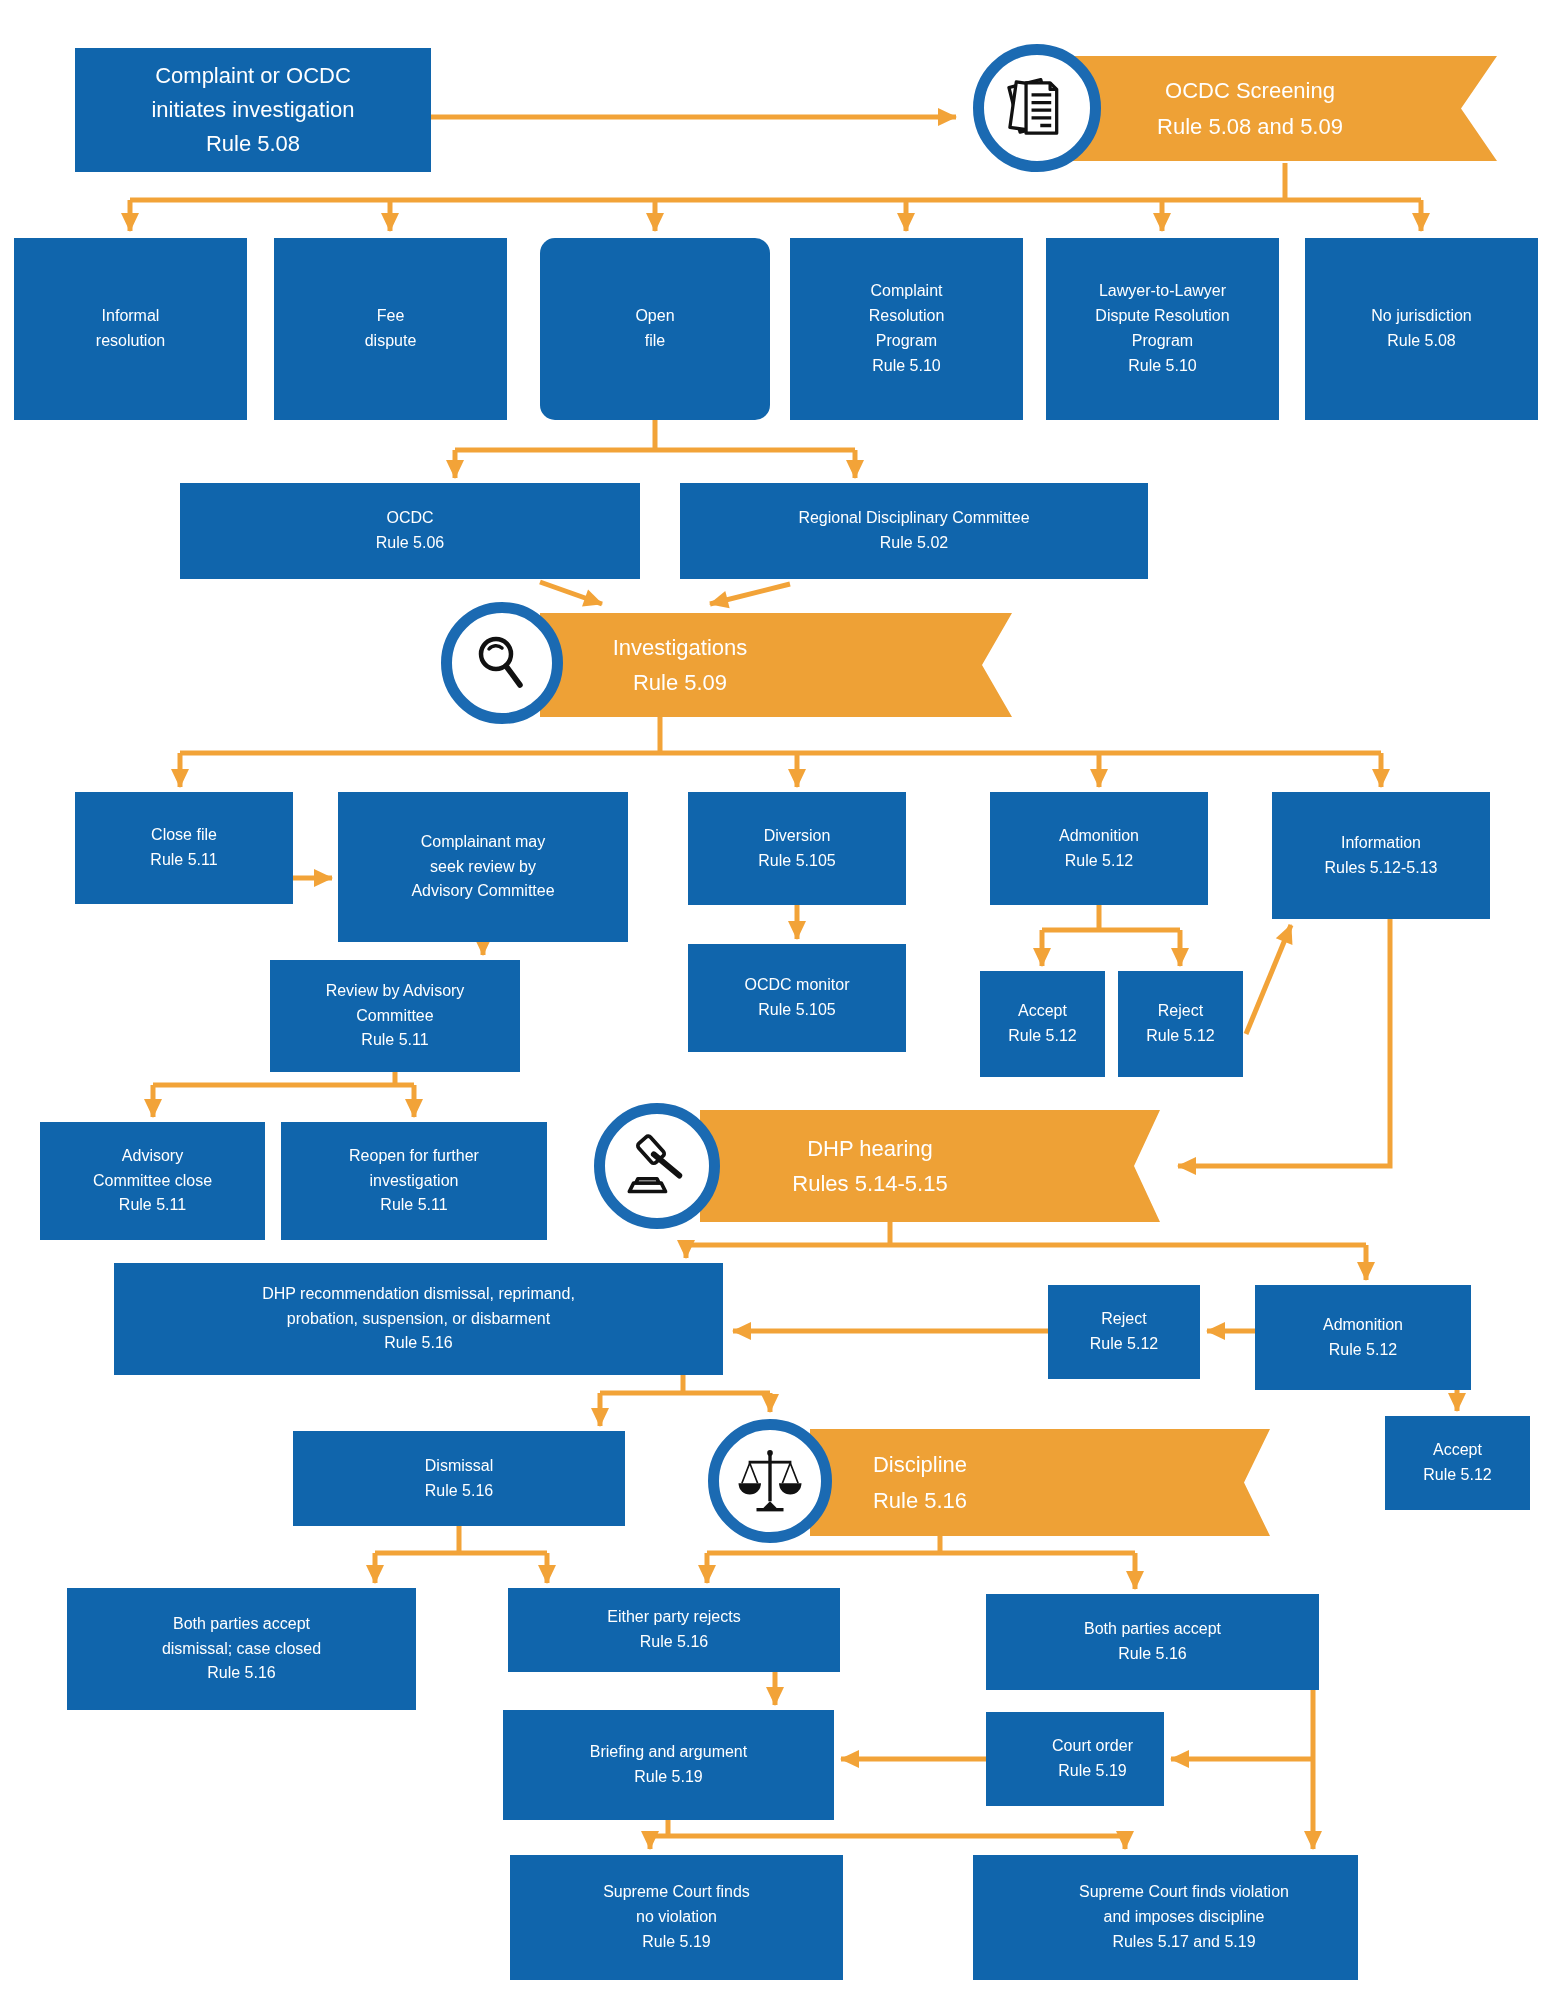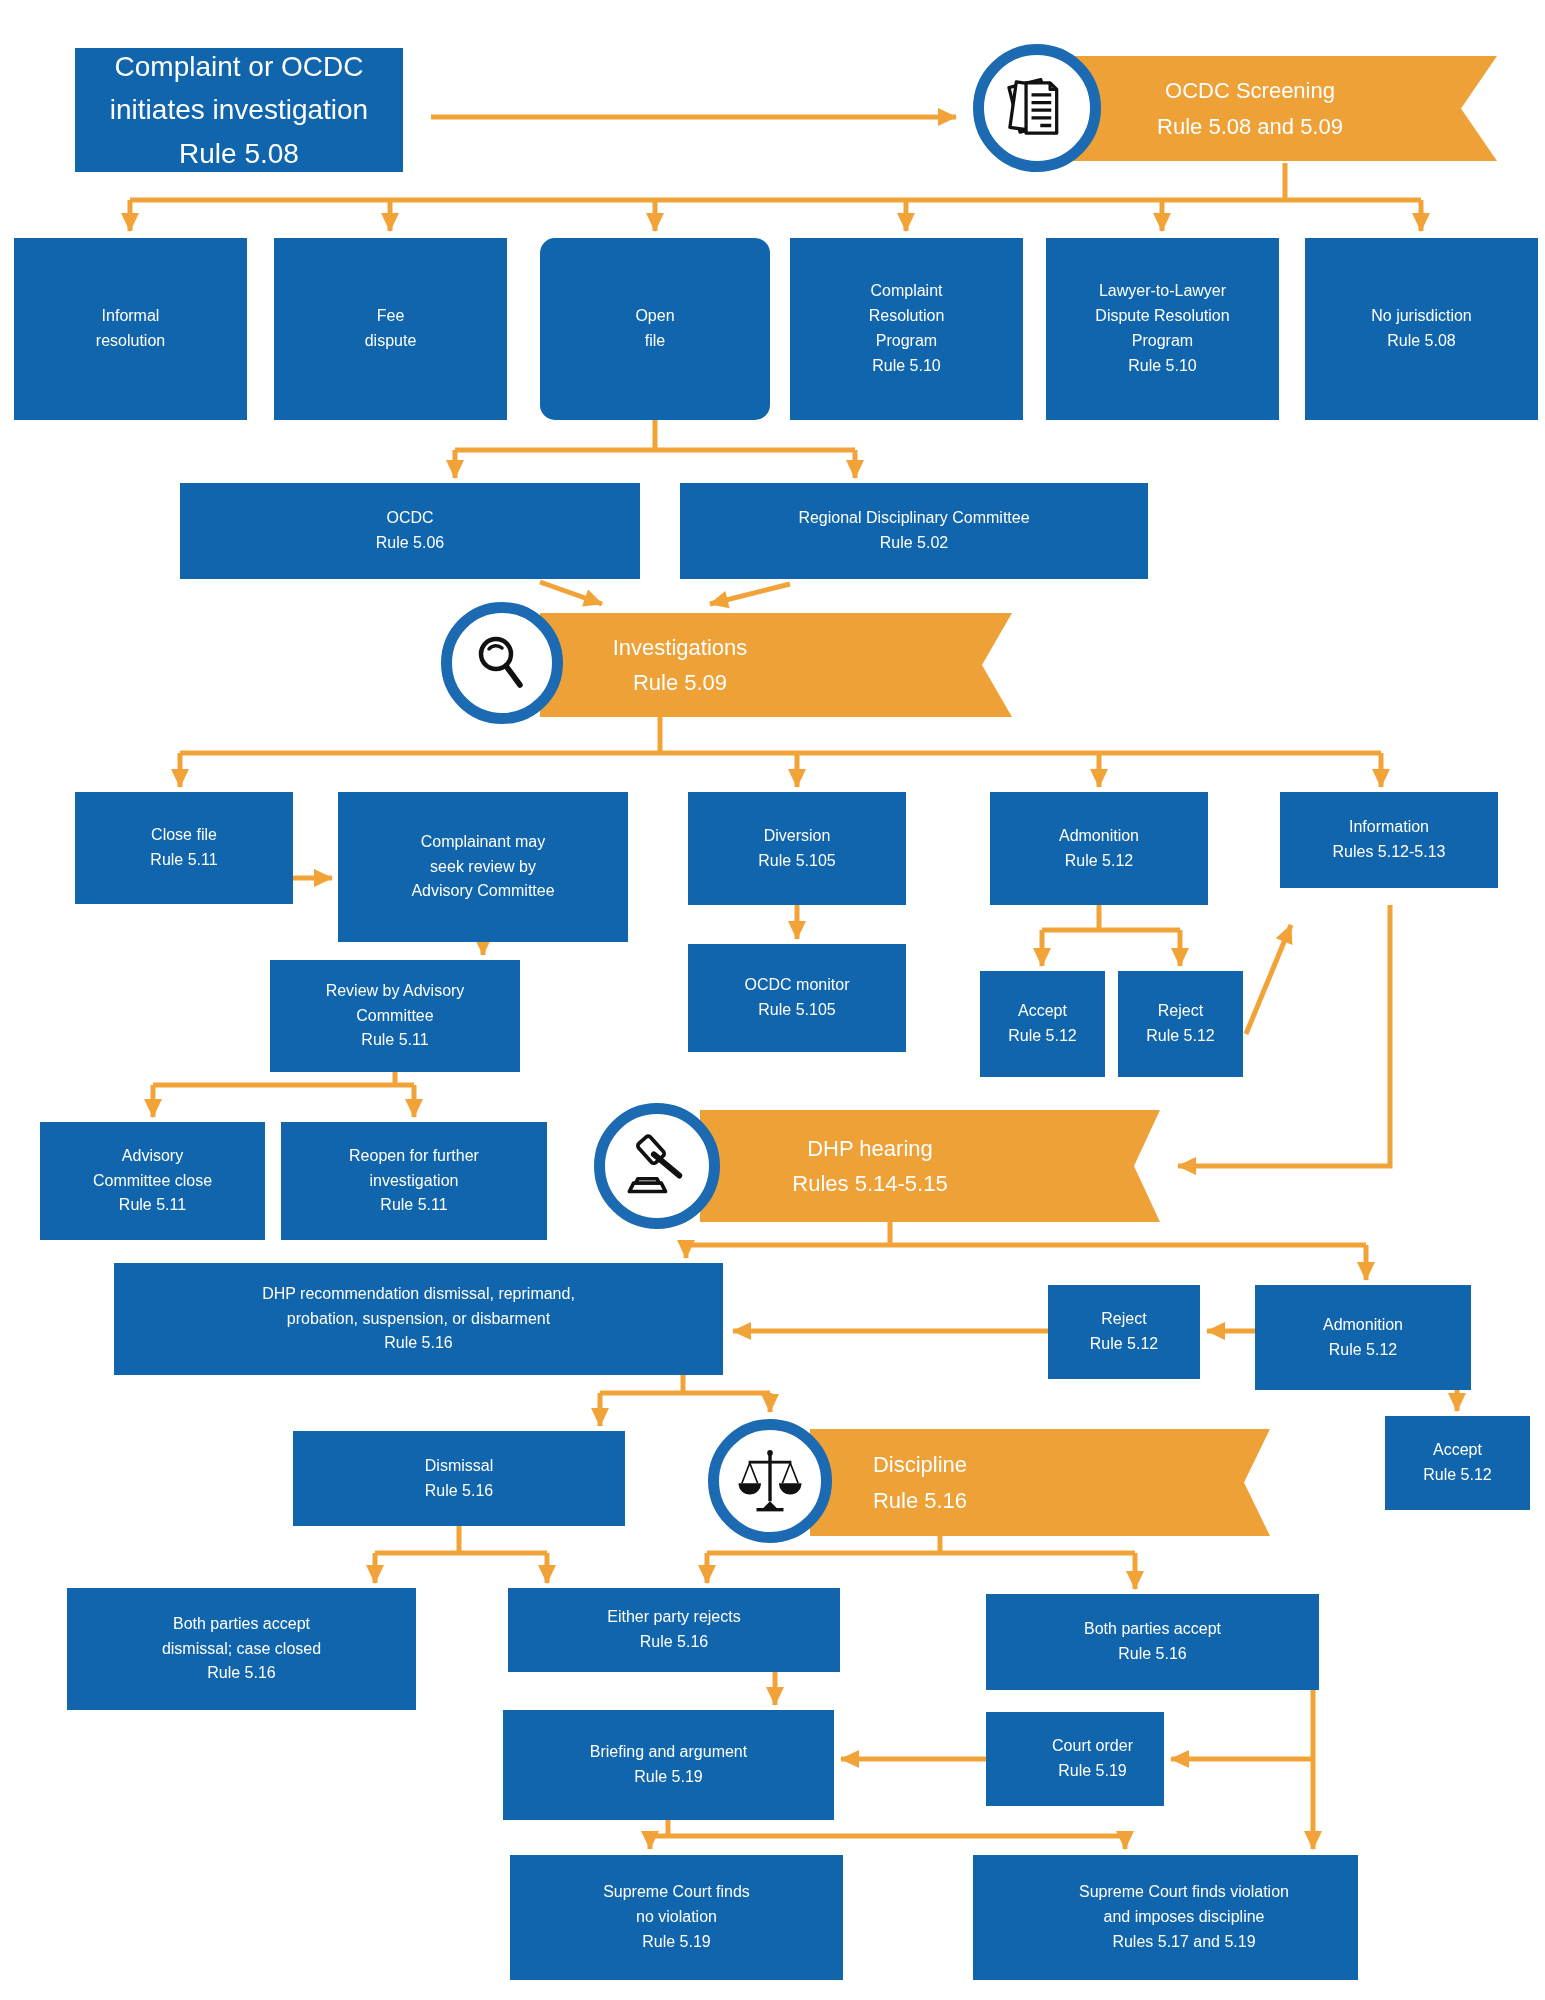--- a/index.html
+++ b/index.html
@@ -172,21 +172,21 @@
         <path d="M14 16 L7 34 M14 16 L21 34"></path>
         <path d="M50 16 L43 34 M50 16 L57 34"></path>
       </g>
       <g fill="#111111">
         <path d="M4 34 h20 a10 10 0 0 1 -20 0 z"></path>
         <path d="M40 34 h20 a10 10 0 0 1 -20 0 z"></path>
       </g>
     </svg>
   </div>
 
-  <div class="node" style="left:75px;top:48px;width:328px;height:124px;font-size:28px;">Complaint or OCDC
+  <div class="node" style="left:75px;top:48px;width:356px;height:124px;font-size:22px;">Complaint or OCDC
 initiates investigation
 Rule 5.08</div>
 
   <div class="node" style="left:14px;top:238px;width:233px;height:182px;">Informal
 resolution</div>
   <div class="node" style="left:274px;top:238px;width:233px;height:182px;">Fee
 dispute</div>
   <div class="node" style="left:540px;top:238px;width:230px;height:182px;border-radius:15px;">Open
 file</div>
   <div class="node" style="left:790px;top:238px;width:233px;height:182px;">Complaint
@@ -207,21 +207,21 @@
 
   <div class="node" style="left:75px;top:792px;width:218px;height:112px;">Close file
 Rule 5.11</div>
   <div class="node" style="left:338px;top:792px;width:290px;height:150px;">Complainant may
 seek review by
 Advisory Committee</div>
   <div class="node" style="left:688px;top:792px;width:218px;height:113px;">Diversion
 Rule 5.105</div>
   <div class="node" style="left:990px;top:792px;width:218px;height:113px;">Admonition
 Rule 5.12</div>
-  <div class="node" style="left:1272px;top:792px;width:218px;height:96px;margin-left:8px;">Information
+  <div class="node" style="left:1272px;top:792px;width:218px;height:127px;">Information
 Rules 5.12-5.13</div>
 
   <div class="node" style="left:688px;top:944px;width:218px;height:108px;">OCDC monitor
 Rule 5.105</div>
   <div class="node" style="left:980px;top:971px;width:125px;height:106px;">Accept
 Rule 5.12</div>
   <div class="node" style="left:1118px;top:971px;width:125px;height:106px;">Reject
 Rule 5.12</div>
 
   <div class="node" style="left:270px;top:960px;width:250px;height:112px;">Review by Advisory

